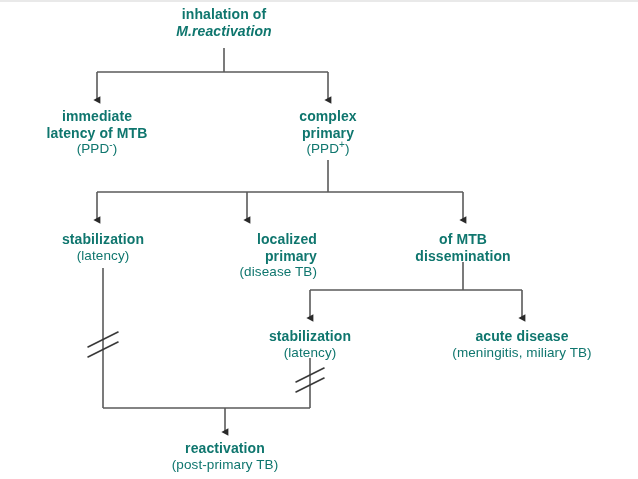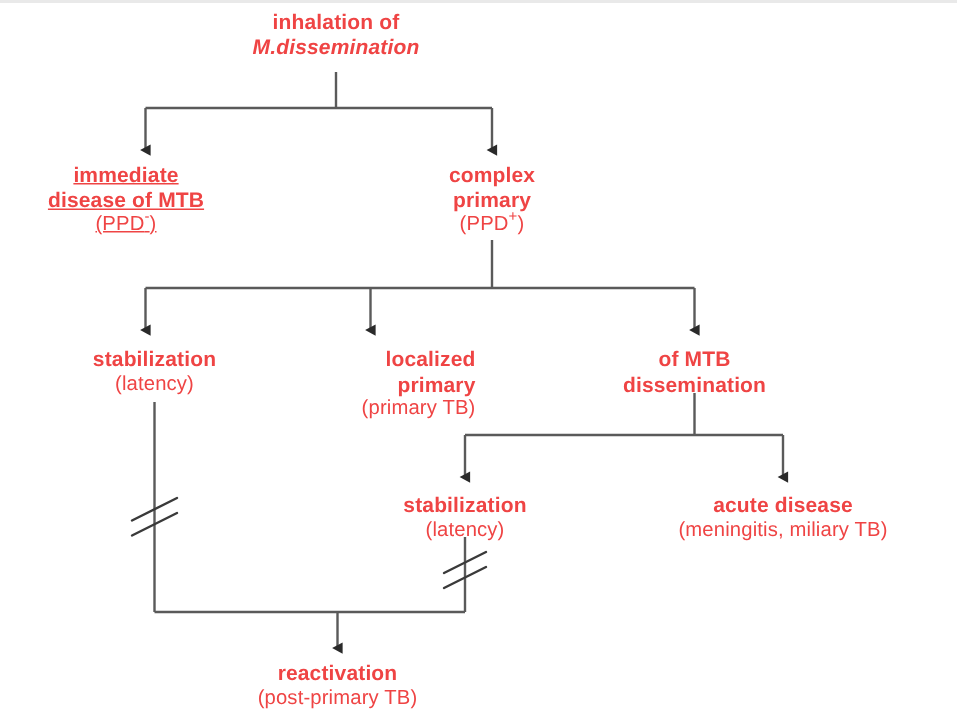--- a/index.html
+++ b/index.html
@@ -26,21 +26,21 @@
   svg#flow {
     position: absolute;
     left: 0;
     top: 0;
     width: 638px;
     height: 479px;
   }
   .node {
     position: absolute;
     text-align: center;
-    color: #ef4444;
+    color: #0f766e;
     line-height: 1.18;
     white-space: nowrap;
   }
   .node .ttl {
     font-weight: bold;
     font-size: 14px;
     letter-spacing: 0.1px;
   }
   .node .ttl.italic {
     font-style: italic;
@@ -99,44 +99,44 @@
     <g stroke="#3a3a3a" stroke-width="1.6" fill="none" stroke-linecap="round">
       <path d="M88,347 L118,332"></path>
       <path d="M88,357 L118,342"></path>
       <path d="M296,382 L324,368"></path>
       <path d="M296,392 L324,378"></path>
     </g>
   </svg>
 
   <div class="node" style="left:134px; top:6px; width:180px;">
     <div class="ttl">inhalation of</div>
-    <div class="ttl italic">M.dissemination</div>
+    <div class="ttl italic">M.reactivation</div>
   </div>
 
-  <div class="node" style="left:4px; top:108px; width:160px;text-decoration:underline;">
+  <div class="node" style="left:17px; top:108px; width:160px;">
     <div class="ttl">immediate</div>
-    <div class="ttl">disease of MTB</div>
+    <div class="ttl">latency of MTB</div>
     <div class="sub"><span>(PPD</span><sup>-</sup><span>)</span></div>
   </div>
 
   <div class="node" style="left:258px; top:108px; width:140px;">
     <div class="ttl">complex</div>
     <div class="ttl">primary</div>
     <div class="sub"><span>(PPD</span><sup>+</sup><span>)</span></div>
   </div>
 
   <div class="node" style="left:23px; top:231px; width:160px;">
     <div class="ttl">stabilization</div>
     <div class="sub">(latency)</div>
   </div>
 
   <div class="node" style="left:177px; top:231px; width:140px;text-align:right;">
     <div class="ttl">localized</div>
     <div class="ttl">primary</div>
-    <div class="sub">(primary TB)</div>
+    <div class="sub">(disease TB)</div>
   </div>
 
   <div class="node" style="left:383px; top:231px; width:160px;">
     <div class="ttl">of MTB</div>
     <div class="ttl">dissemination</div>
   </div>
 
   <div class="node" style="left:230px; top:328px; width:160px;">
     <div class="ttl">stabilization</div>
     <div class="sub">(latency)</div>

